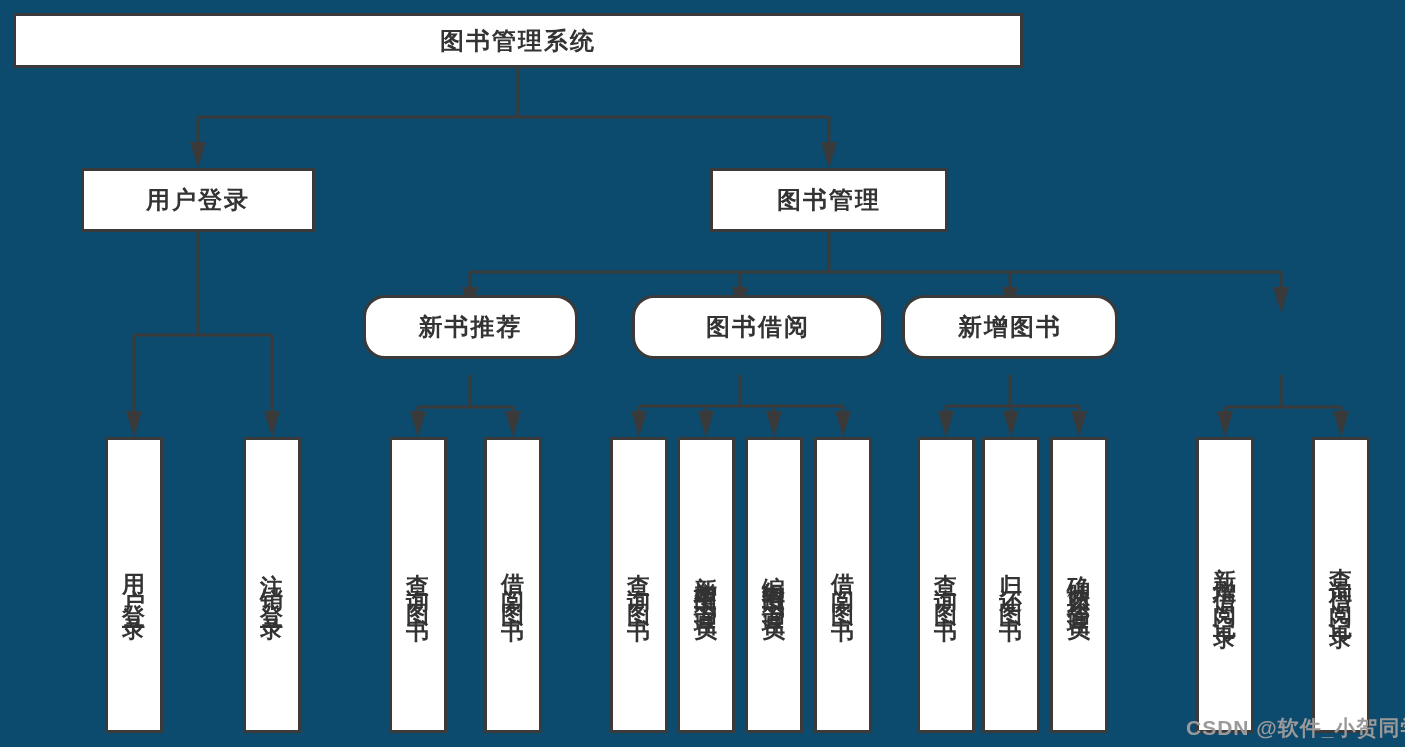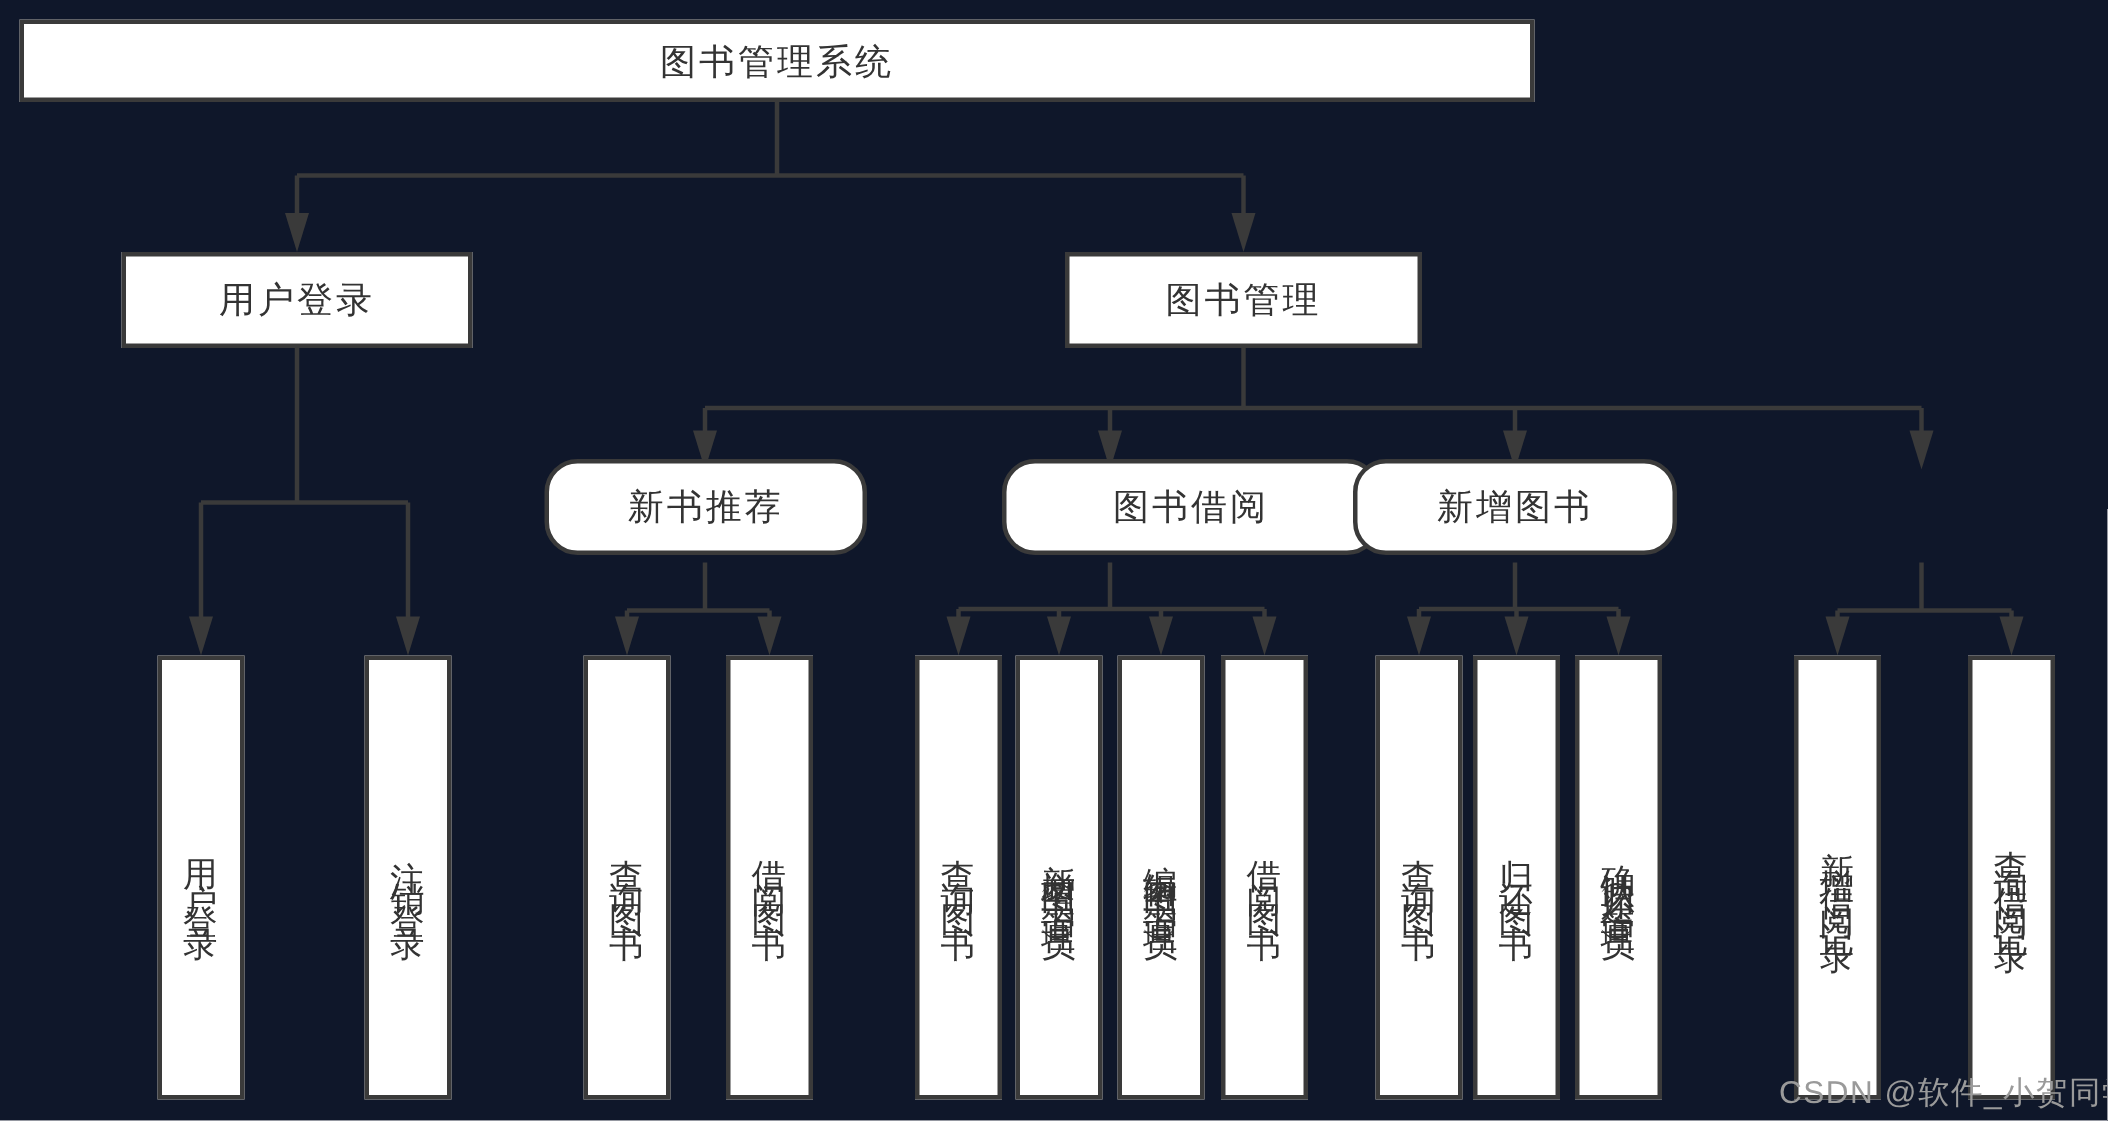--- a/index.html
+++ b/index.html
@@ -1,22 +1,23 @@
 <!DOCTYPE html>
 <html><head>
 <meta charset="utf-8">
 <style>
   html, body { margin: 0; padding: 0; background: #ffffff; }
   .stage {
     position: relative;
     width: 1405px;
     height: 747px;
-    background: #0f172a;
+    background: #0c4a6e;
     font-family: "Liberation Sans", "DejaVu Sans", sans-serif;
     overflow: hidden;
+    font-weight: bold;
   }
   .connector-layer {
     position: absolute;
     left: 0; top: 0;
     width: 1405px; height: 747px;
   }
   .box {
     position: absolute;
     box-sizing: border-box;
     border: 3px solid #3a3a3a;
@@ -27,23 +28,23 @@
     justify-content: center;
   }
   .hlabel {
     font-size: 24px;
     letter-spacing: 2px;
     white-space: nowrap;
   }
   .root-box   { left: 13px;  top: 13px;  width: 1010px; height: 55px; }
   .l2-a       { left: 81px;  top: 168px; width: 234px;  height: 64px; }
   .l2-b       { left: 710px; top: 168px; width: 238px;  height: 64px; }
-  .l3         { top: 306px;  height: 64px; border-radius: 22px; }
+  .l3         { top: 295px;  height: 64px; border-radius: 22px; }
   .l3-0       { left: 363px;  width: 215px; }
-  .l3-1       { left: 632px;  width: 252px; margin-left: 36px; }
+  .l3-1       { left: 632px;  width: 252px; }
   .l3-2       { left: 902px;  width: 216px; }
   .l3-3       { left: 1172px; width: 218px; }
   .leaf {
     top: 437px;
     width: 58px;
     height: 296px;
     display: block;
     writing-mode: vertical-rl;
     text-orientation: mixed;
     text-align: center;

